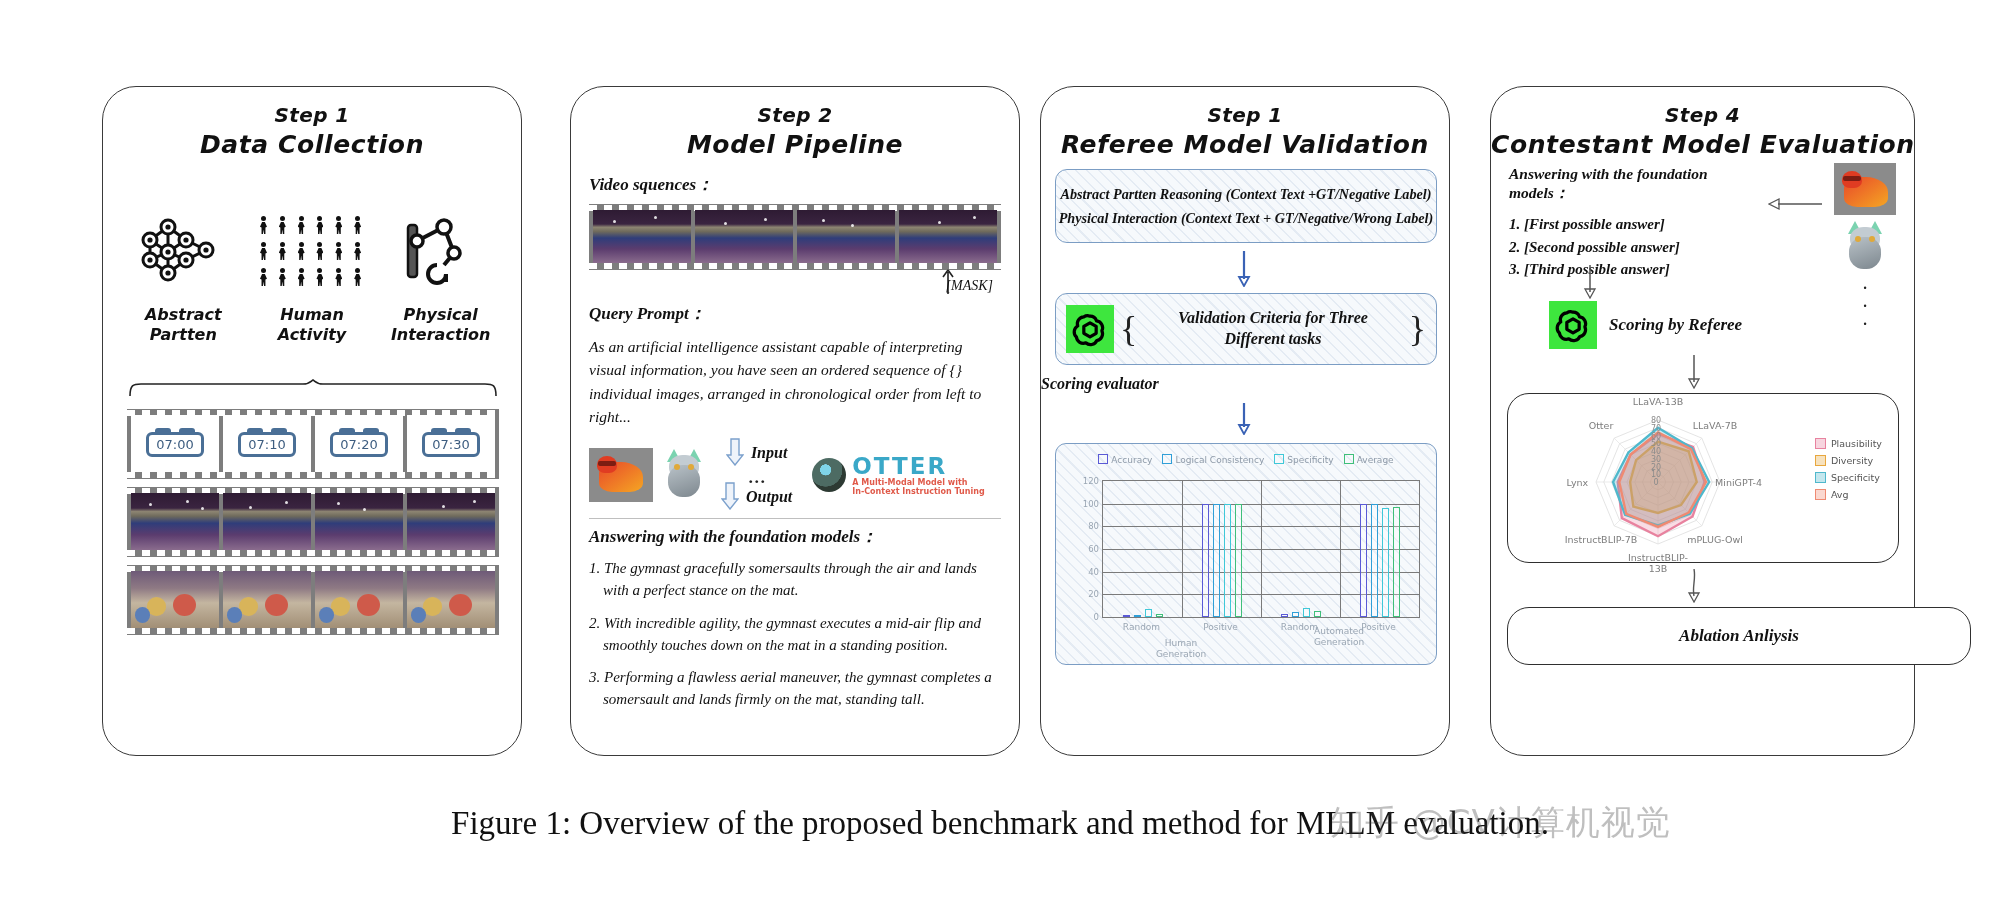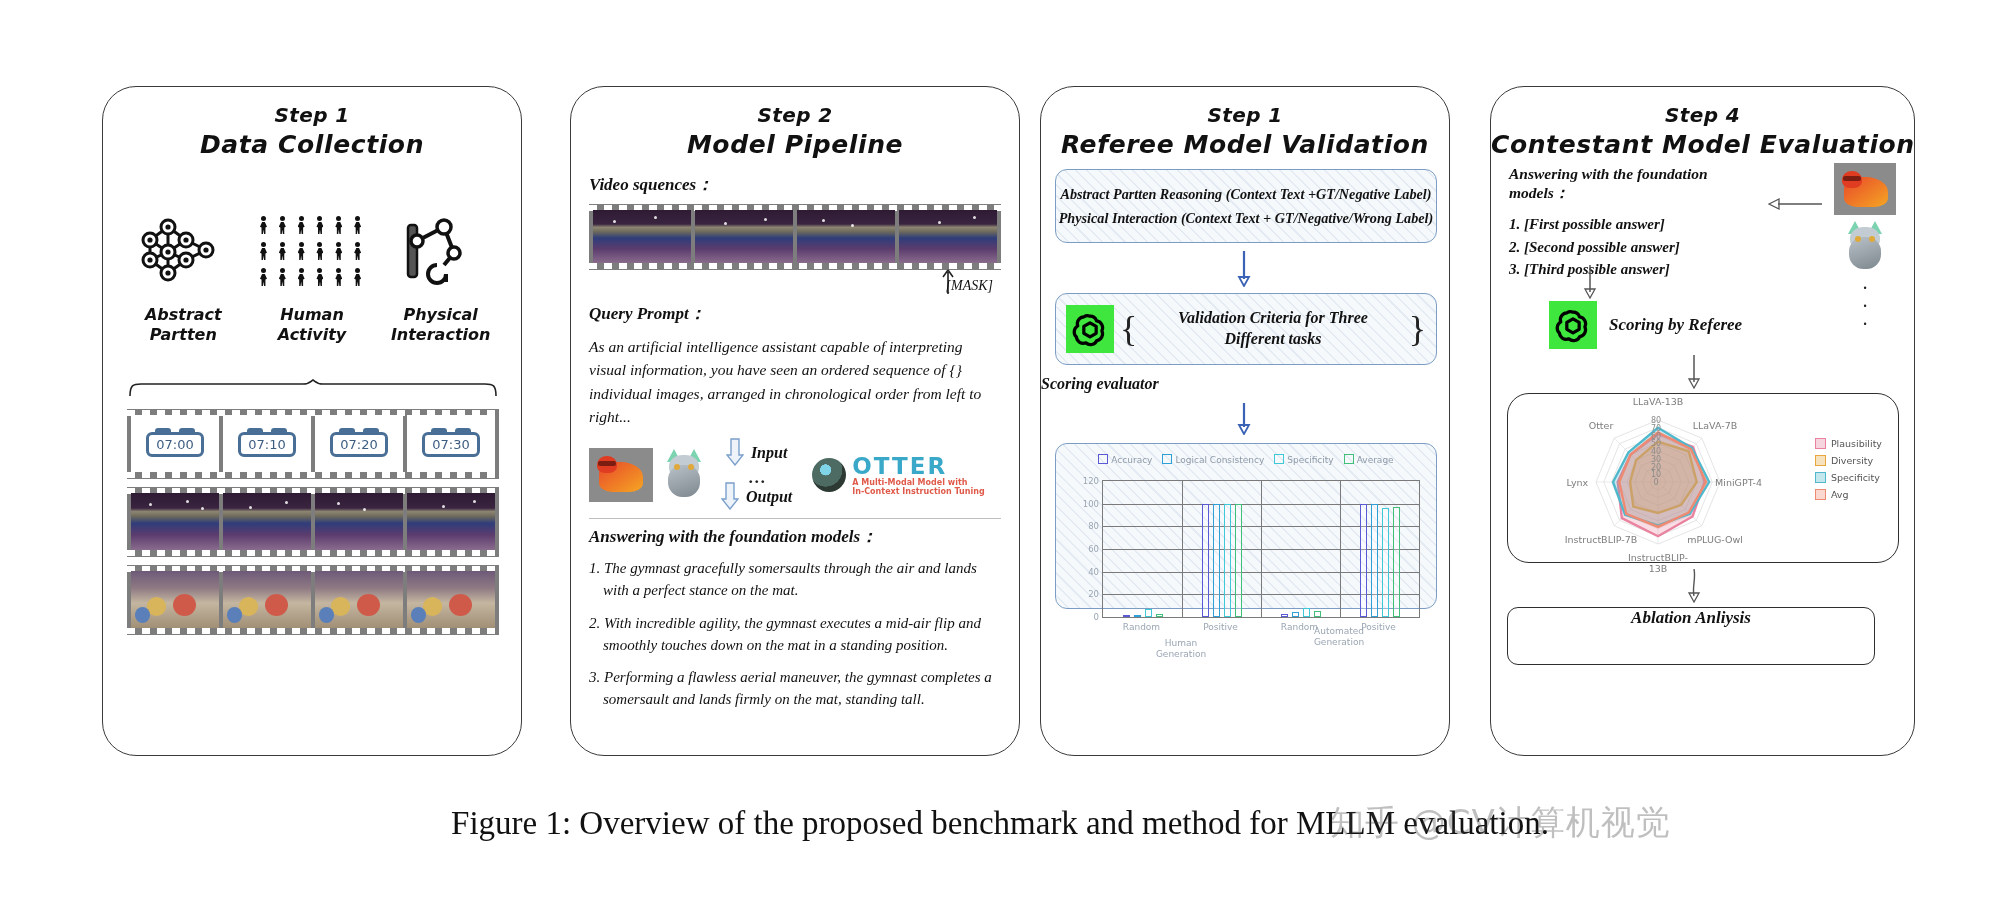--- a/index.html
+++ b/index.html
@@ -414,21 +414,21 @@
 
     <div class="scorelbl" style="position:absolute;left:0;right:0;top:288px;">Scoring evaluator</div>
 
     <span class="arrowv" style="position:absolute;left:195px;top:316px;">
       <svg width="16" height="32" viewBox="0 0 16 32">
           <path d="M8 0 L8 24" stroke="#3a62b5" stroke-width="2.2"></path>
           <path d="M8 31 L3 22 L13 22 Z" fill="none" stroke="#3a62b5" stroke-width="1.8"></path>
         </svg>
     </span>
 
-    <div class="hatch bluebox" style="position:absolute;left:14px;top:356px;width:382px;height:166px;">
+    <div class="hatch bluebox" style="position:absolute;left:14px;top:356px;width:382px;height:222px;border-radius:11px;">
       <div class="legend" style="margin-top:10px;">
         <span><span class="sq" style="border-color:#5a5ad6"></span><span>Accuracy</span></span>
         <span><span class="sq" style="border-color:#2f9fd8"></span><span>Logical Consistency</span></span>
         <span><span class="sq" style="border-color:#3fc8d8"></span><span>Specificity</span></span>
         <span><span class="sq" style="border-color:#3fbf7a"></span><span>Average</span></span>
       </div>
 
       <div class="plot" id="barplot" style="position:absolute;left:46px;top:36px;width:318px;height:138px;">
           <div class="ytick" style="top: 136px;">0</div>
           <div class="gl" style="top: 113.333px;"></div>
@@ -589,20 +589,20 @@
         </div>
     </div>
 
     <span style="position:absolute;left:196px;top:482px;">
       <svg width="14" height="34" viewBox="0 0 14 34">
           <path d="M7 0 C9 10 5 18 7 27" stroke="#555" stroke-width="1.4" fill="none"></path>
           <path d="M7 33 L2 24 L12 24 Z" fill="none" stroke="#555" stroke-width="1.3"></path>
         </svg>
     </span>
 
-    <div class="sketchbox" style="position:absolute;left:16px;top:520px;width:368px;height:58px;display:flex;align-items:flex-start;justify-content:center;border-radius:11px;">
+    <div class="sketchbox" style="position:absolute;left:16px;top:520px;width:464px;height:58px;display:flex;align-items:center;justify-content:center;">
       <div class="ablation">Ablation Anliysis</div>
     </div>
   </div>
 
   <div class="caption">Figure 1: Overview of the proposed benchmark and method for MLLM evaluation.</div>
   <div class="watermark">知乎 @CV计算机视觉</div>
 </div>
 
 </body></html>

